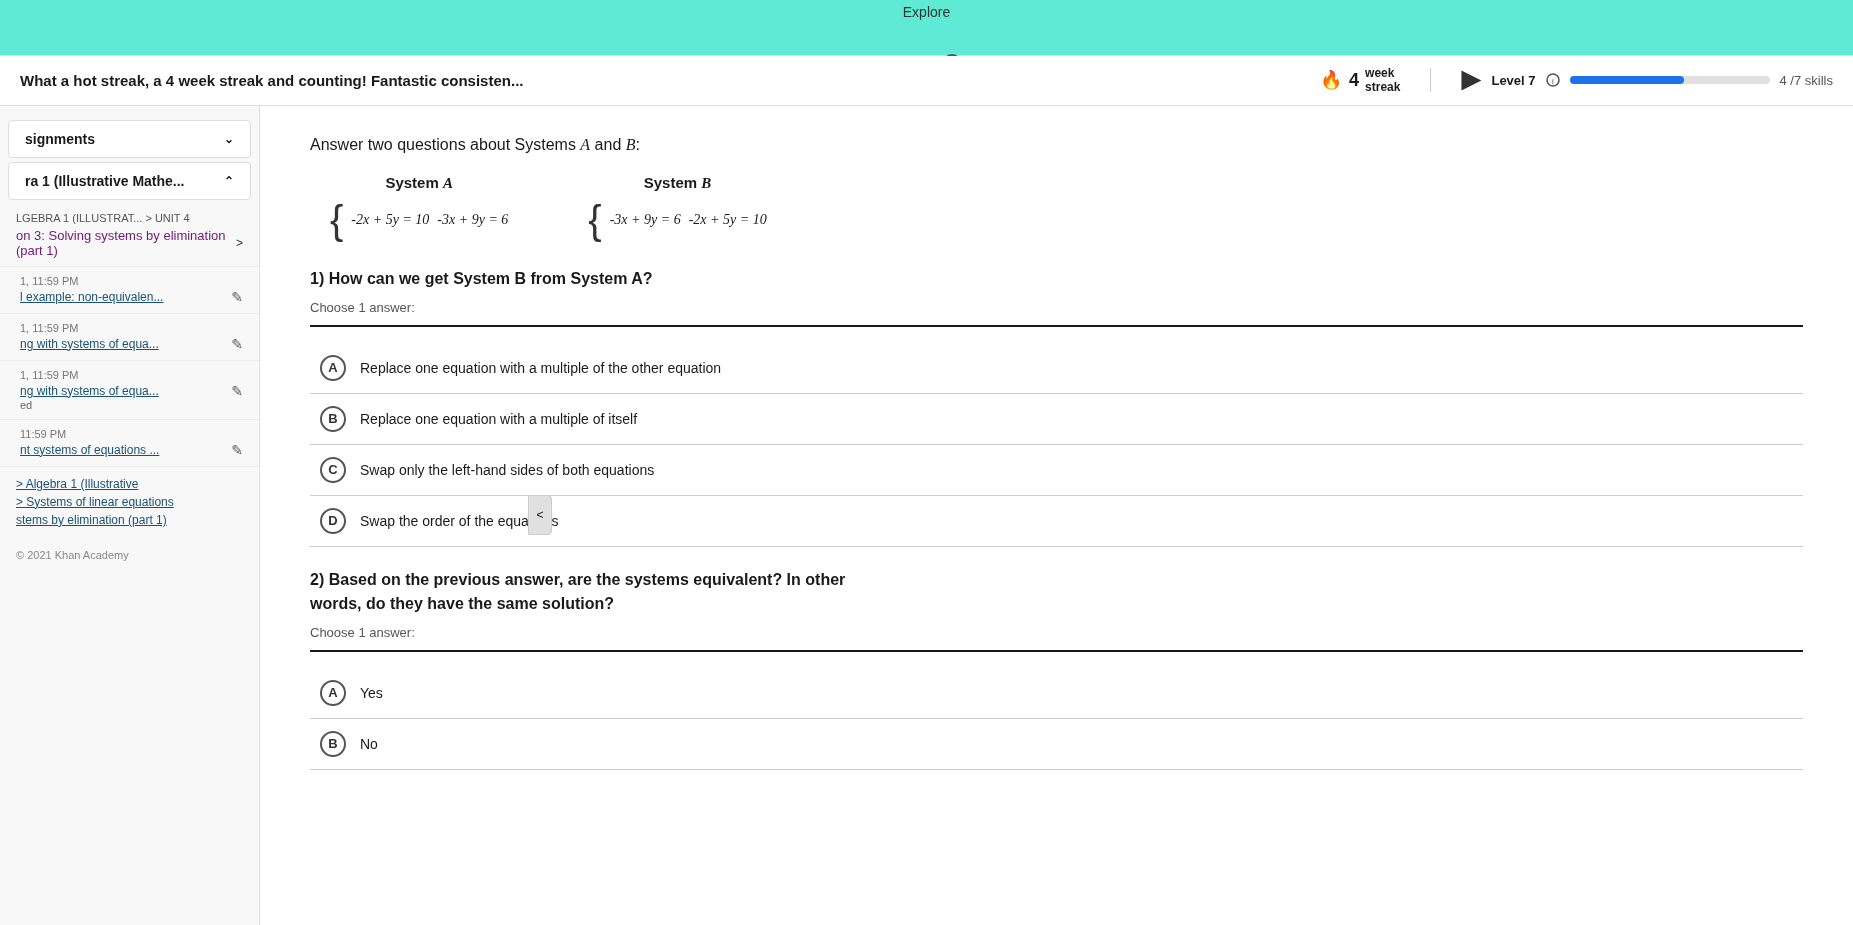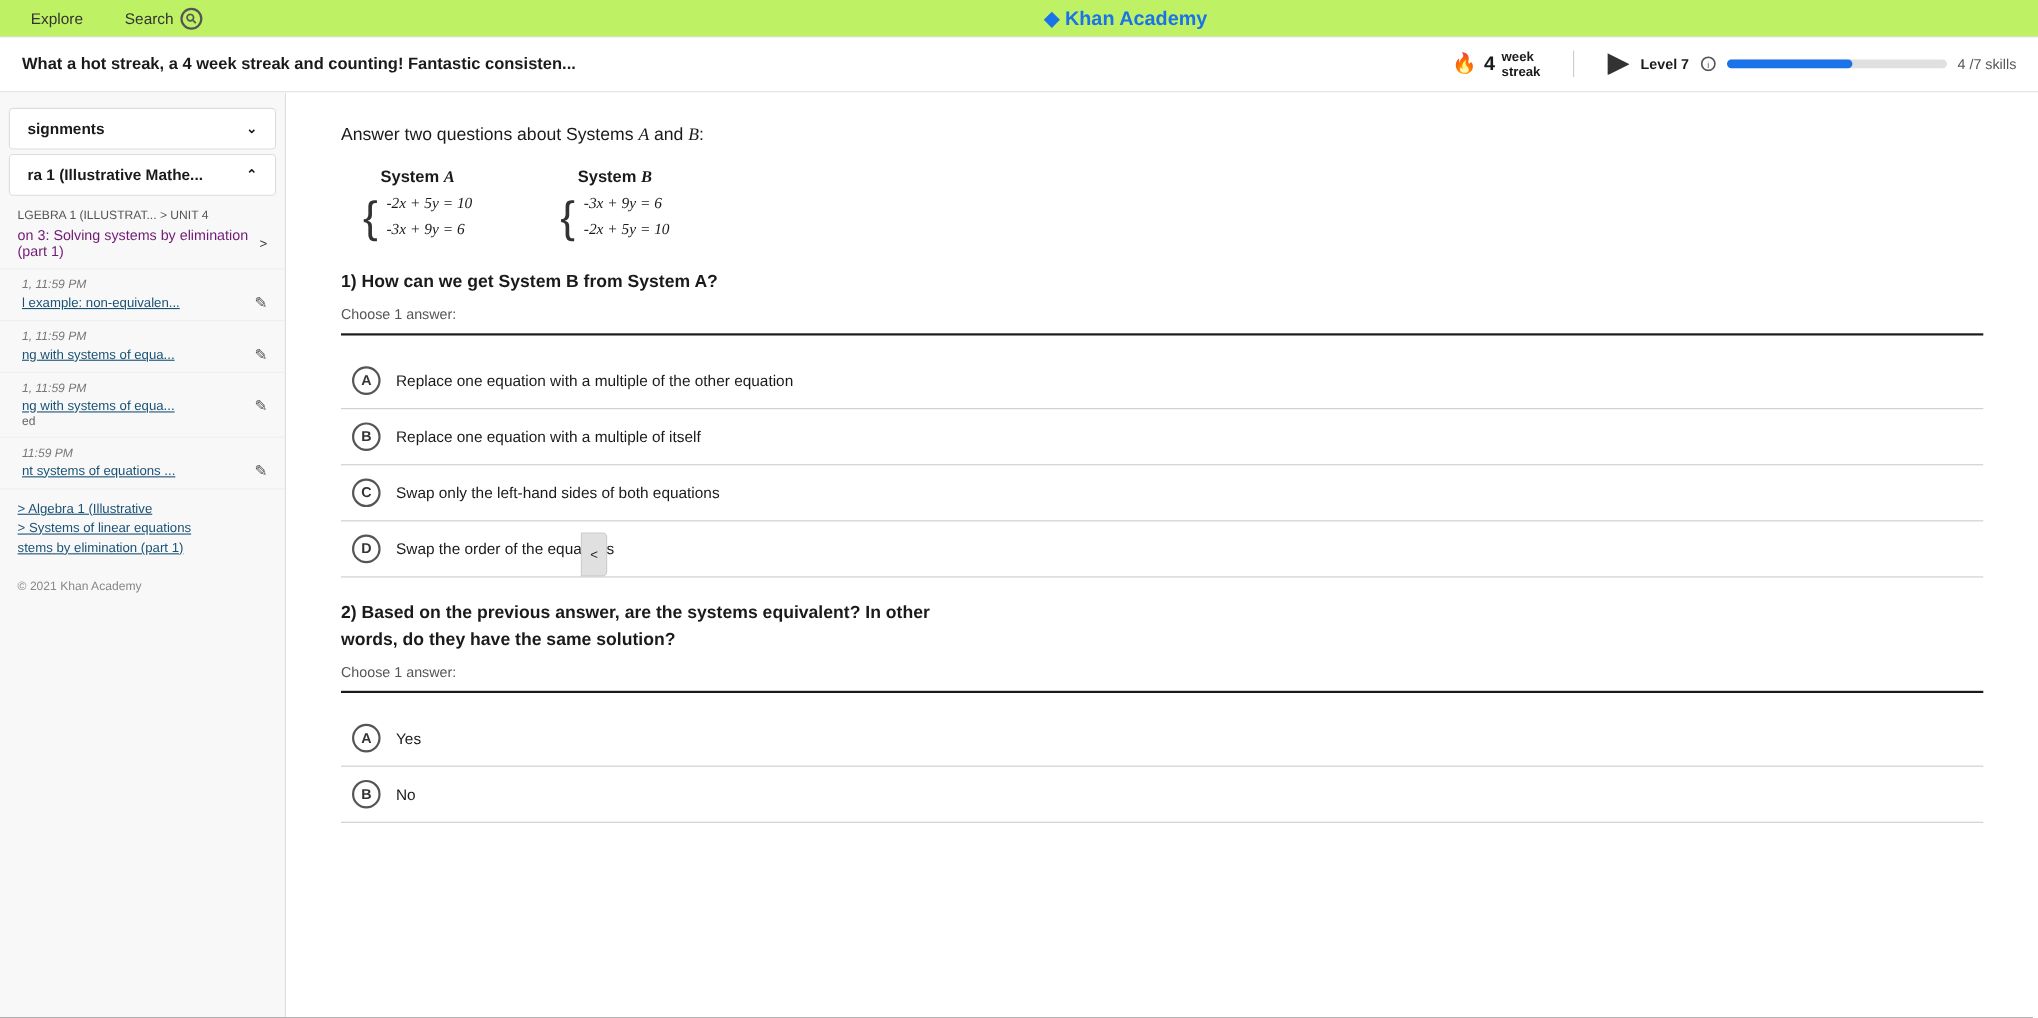--- a/index.html
+++ b/index.html
@@ -2,23 +2,23 @@
 <html><head>
   <meta charset="utf-8">
   <style>
     * { box-sizing: border-box; margin: 0; padding: 0; }
     body { font-family: Arial, sans-serif; background: #1a1a1a; color: #1a1a1a; overflow: hidden; }
 
     .app-container { width: 1853px; height: 925px; display: flex; flex-direction: column; background: #fff; }
 
     
     .top-nav {
-      display: flex; align-items: center; height: 34px;
+      display: flex; align-items: center; height: 56px;
       border-bottom: 1px solid #ddd; padding: 0 20px; gap: 30px;
-      background: #bef264; flex-shrink: 0;
+      background: #5eead4; flex-shrink: 0; flex-direction: column;
     }
     .nav-logo { color: #1a73e8; font-weight: bold; font-size: 18px; flex: 1; text-align: center; }
     .nav-item { font-size: 14px; color: #333; cursor: pointer; padding: 4px 8px; }
     .nav-search { display: flex; align-items: center; gap: 6px; font-size: 14px; color: #333; cursor: pointer; }
     .search-icon-circle { width: 20px; height: 20px; border-radius: 50%; border: 2px solid #555; display: flex; align-items: center; justify-content: center; }
 
     
     .streak-banner {
       display: flex; align-items: center; padding: 10px 20px;
       border-bottom: 1px solid #ddd; background: #fff; flex-shrink: 0;
@@ -48,21 +48,21 @@
     }
     .sidebar-subsection {
       padding: 8px 16px; font-size: 12px; color: #1a73e8;
       border-bottom: 1px solid #eee;
     }
     .sidebar-subsection .path { color: #555; font-size: 11px; margin-bottom: 4px; }
     .sidebar-subsection .title { color: #701a75; font-size: 13px; font-weight: 400; cursor: pointer; }
     .sidebar-lesson {
       padding: 8px 16px 8px 20px; border-bottom: 1px solid #eee; cursor: pointer;
     }
-    .sidebar-lesson .time { color: #777; font-size: 11px; margin-bottom: 2px; font-style: italic; }
+    .sidebar-lesson .time { color: #777; font-size: 11px; margin-bottom: 2px; }
     .sidebar-lesson .name { color: #1a5276; font-size: 12px; text-decoration: underline; cursor: pointer; }
     .sidebar-lesson .sub { color: #666; font-size: 11px; }
     .lesson-row { display: flex; align-items: center; justify-content: space-between; }
     .edit-icon { color: #555; font-size: 14px; cursor: pointer; }
 
     .sidebar-link-section { padding: 10px 16px; font-size: 12px; }
     .sidebar-link { color: #1a5276; text-decoration: underline; cursor: pointer; display: block; margin-bottom: 4px; }
 
     .sidebar-copyright { padding: 8px 16px; font-size: 11px; color: #888; }
 
@@ -82,21 +82,21 @@
 
     .question-intro { font-size: 16px; margin-bottom: 20px; color: #1a1a1a; }
 
     .systems-container {
       display: flex; gap: 80px; margin-bottom: 30px; margin-left: 20px;
     }
     .system-block { }
     .system-title { font-size: 15px; font-weight: 700; text-align: center; margin-bottom: 8px; }
     .equation-brace { display: flex; align-items: center; gap: 8px; }
     .brace-symbol { font-size: 40px; color: #333; line-height: 1; }
-    .equations { display: flex; flex-direction: column; gap: 8px; }
+    .equations { display: flex; flex-direction: row; gap: 8px; }
     .equation { font-size: 14px; font-style: italic; }
 
     .question-text { font-size: 16px; font-weight: 700; margin-bottom: 12px; }
     .choose-label { font-size: 13px; color: #555; margin-bottom: 10px; }
     .answer-divider { border: none; border-top: 2px solid #1a1a1a; margin-bottom: 16px; }
     .answer-option {
       display: flex; align-items: center; gap: 14px; padding: 12px 10px;
       border-bottom: 1px solid #ccc; cursor: pointer; font-size: 14px;
     }
     .option-circle {

